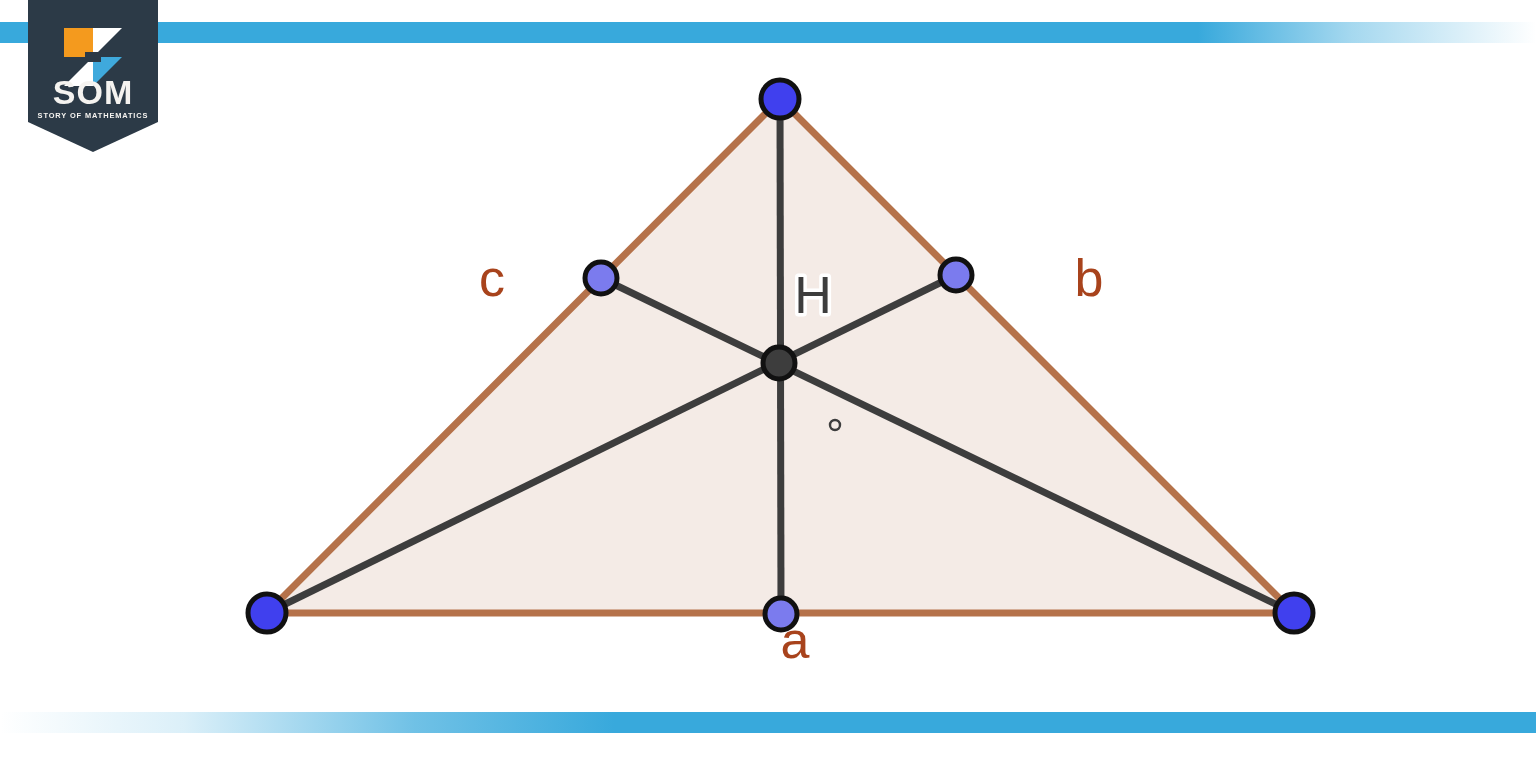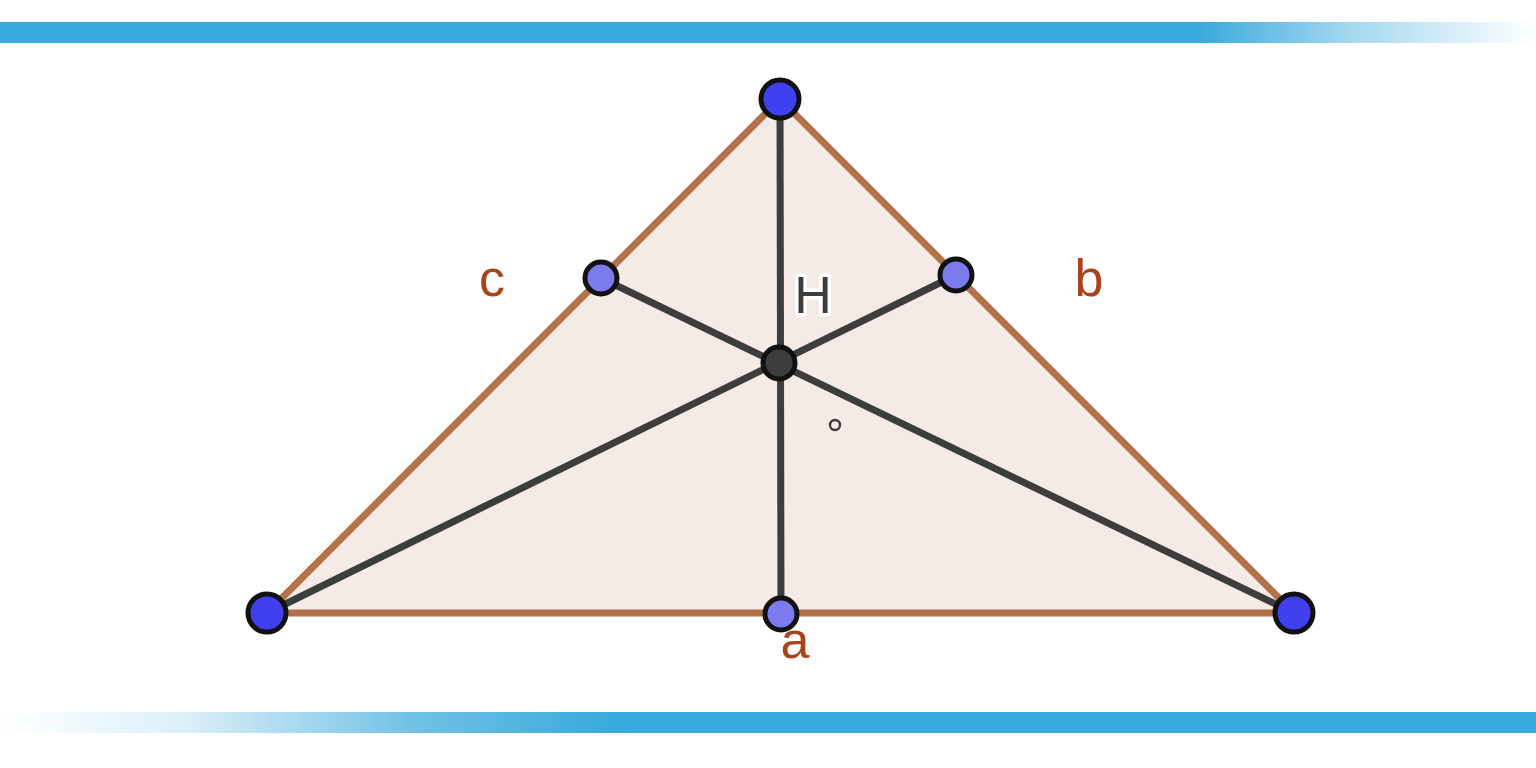--- a/index.html
+++ b/index.html
@@ -82,14 +82,29 @@
     <circle id="vertex-0" cx="780" cy="99" r="19" fill="#4040EE" stroke="#111111" stroke-width="5"></circle>
     <circle id="vertex-1" cx="267" cy="613" r="19" fill="#4040EE" stroke="#111111" stroke-width="5"></circle>
     <circle id="vertex-2" cx="1294" cy="613" r="19" fill="#4040EE" stroke="#111111" stroke-width="5"></circle>
 
     <text id="label-0" x="492" y="296" fill="#A8431C" font-size="52" font-family="Liberation Sans, sans-serif" text-anchor="middle">c</text>
     <text id="label-1" x="1089" y="296" fill="#A8431C" font-size="52" font-family="Liberation Sans, sans-serif" text-anchor="middle">b</text>
     <text id="label-2" x="795" y="658" fill="#A8431C" font-size="52" font-family="Liberation Sans, sans-serif" text-anchor="middle">a</text>
     <text id="label-3" x="813" y="313" fill="#3D3D3D" font-size="52" font-family="Liberation Sans, sans-serif" text-anchor="middle" stroke="#FFFFFF" stroke-width="7" paint-order="stroke fill" stroke-linejoin="round">H</text>
   </svg>
 
+  <div class="brand-logo">
+    <svg class="logo-svg" viewBox="0 0 130 152" xmlns="http://www.w3.org/2000/svg">
+      <path id="logo-shield" d="M0 0 H130 V122 L65 152 L0 122 Z" fill="#2C3A47"></path>
+
+      <g>
+        <path id="mark-orange" d="M36 28 H65 V57 H36 A0 0 0 0 1 36 28 Z" fill="#F49A1E"></path>
+        <path id="mark-white-top" d="M65 28 H94 L65 57 Z" fill="#FFFFFF"></path>
+        <path id="mark-white-bottom" d="M65 57 L36 86 H65 Z" fill="#FFFFFF"></path>
+        <path id="mark-blue" d="M65 57 H94 A0 0 0 0 1 65 86 Z" fill="#3FA9DC"></path>
+        <rect id="mark-bar" x="57" y="52" width="16" height="10" fill="#2C3A47"></rect>
+      </g>
+      <text id="logo-wordmark" x="65" y="104" text-anchor="middle" font-family="Liberation Sans, sans-serif" font-size="34" font-weight="bold" letter-spacing="1" fill="#F5F3F0">SOM</text>
+      <text id="logo-tagline" x="65" y="118" text-anchor="middle" font-family="Liberation Sans, sans-serif" font-size="7.4" font-weight="bold" letter-spacing="0.9" fill="#F5F3F0">STORY OF MATHEMATICS</text>
+    </svg>
+  </div>
 
 </div>
 
 </body></html>

